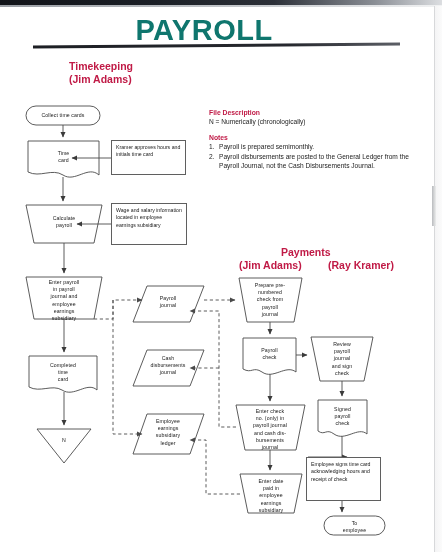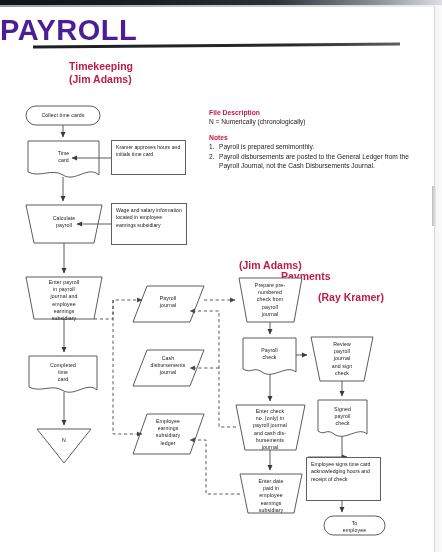--- a/index.html
+++ b/index.html
@@ -45,25 +45,25 @@
     left: 432px; top: 186px;
     width: 4px; height: 40px;
     background: linear-gradient(to right,#b9bbbe,#eceded);
   }
 
   
   #title {
     position: absolute;
     left: 0; top: 14px;
     width: 408px;
-    text-align: left;
+    text-align: center;
     font-size: 29px;
     font-weight: bold;
     letter-spacing: 0.5px;
-    color: #4c1d95;
+    color: #0f766e;
     font-family: "Liberation Sans", sans-serif;
   }
   #title-rule {
     position: absolute;
     left: 33px; top: 44px;
     width: 367px; height: 3px;
     background: linear-gradient(to right,#1d1f24,#26282e 70%,#5c5f66 100%);
     transform: rotate(-0.45deg);
   }
 
@@ -128,25 +128,25 @@
   <div id="right-clip"></div>
 
   <div id="title">PAYROLL</div>
   <div id="title-rule"></div>
 
   <div class="section-head" style="left:25px; top:60px;margin-left:44px;">
     <div>Timekeeping</div>
     <div>(Jim Adams)</div>
   </div>
 
-  <div class="section-head" style="left:281px; top:246px;margin-top:24px;">
+  <div class="section-head" style="left:281px; top:246px;">
     <div>Payments</div>
   </div>
   <div class="section-head" style="left:239px; top:259px;">(Jim Adams)</div>
-  <div class="section-head" style="left:318px; top:259px;margin-top:32px;">(Ray Kramer)</div>
+  <div class="section-head" style="left:328px; top:259px;">(Ray Kramer)</div>
 
   <div class="note-block" style="left:209px; top:108px; width:200px;">
     <div class="hd">File Description</div>
     <div>N = Numerically (chronologically)</div>
   </div>
 
   <div class="note-block" style="left:209px; top:133px; width:200px;">
     <div class="hd">Notes</div>
     <div class="note-row">
       <div class="note-num">1.</div>

